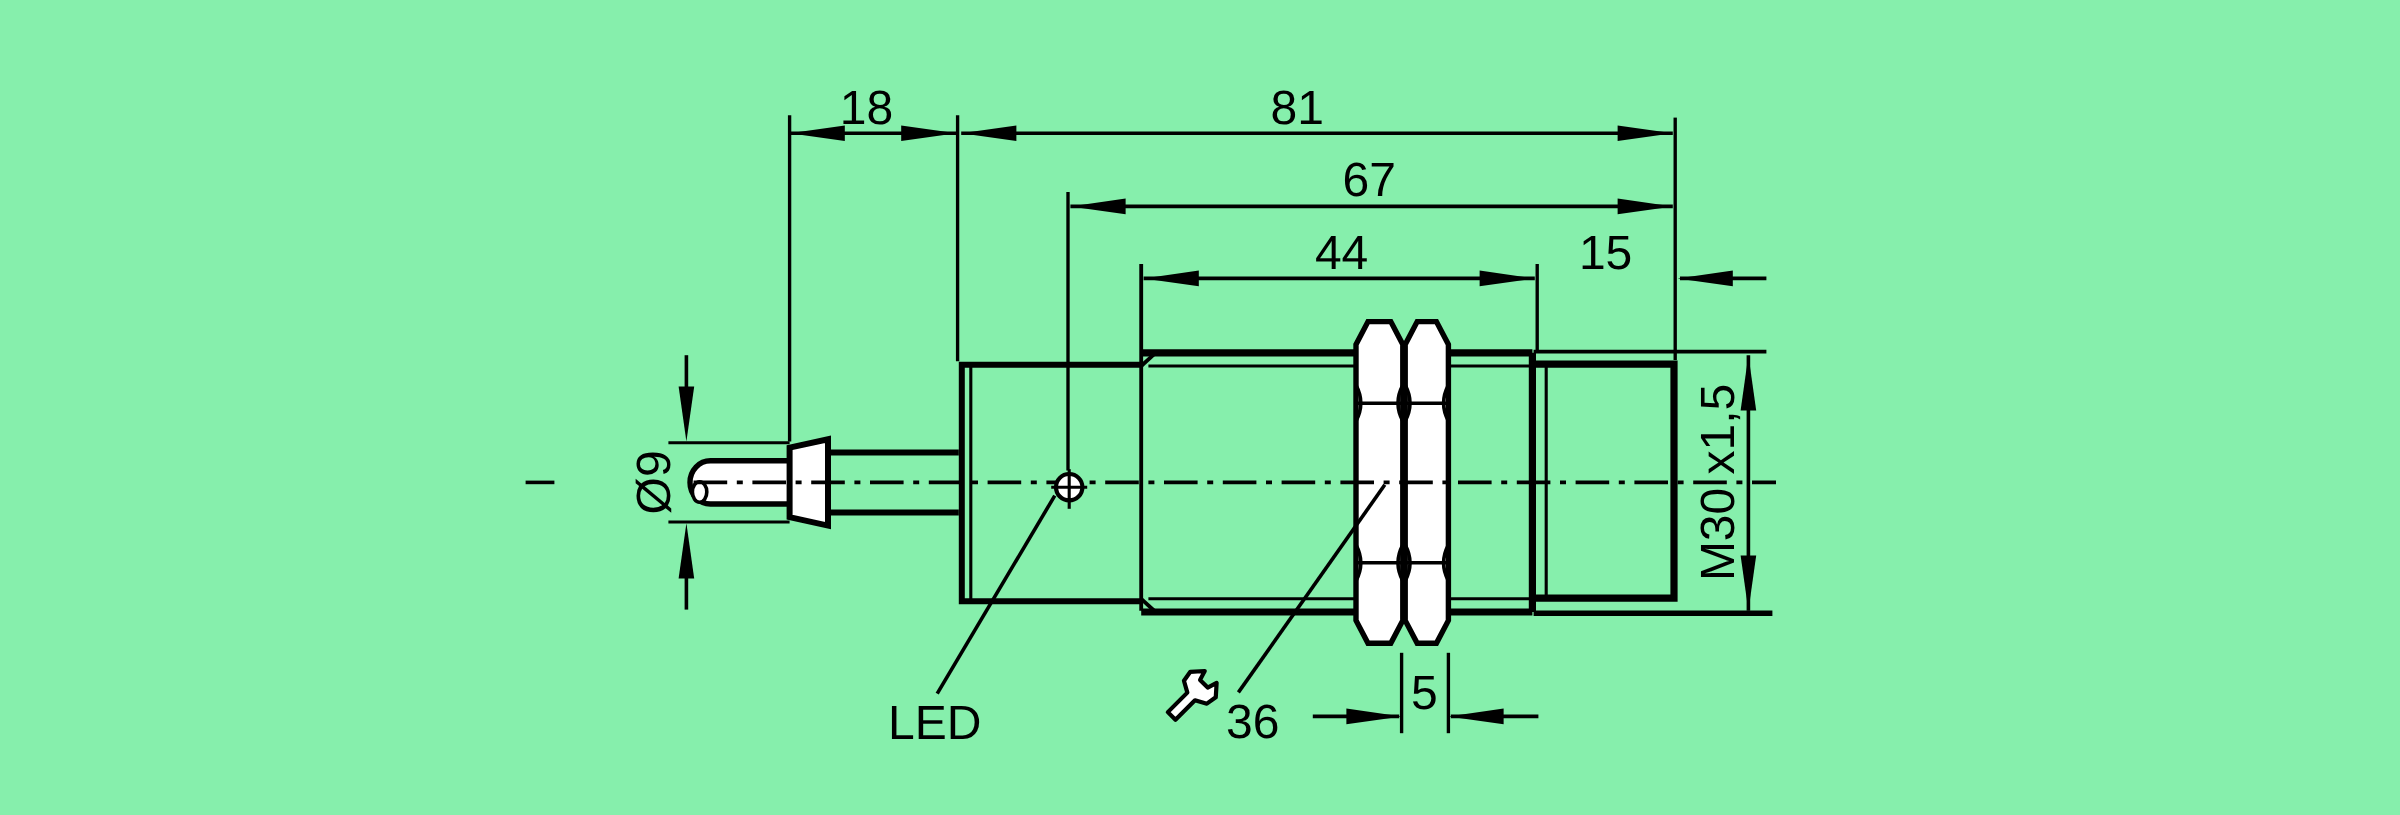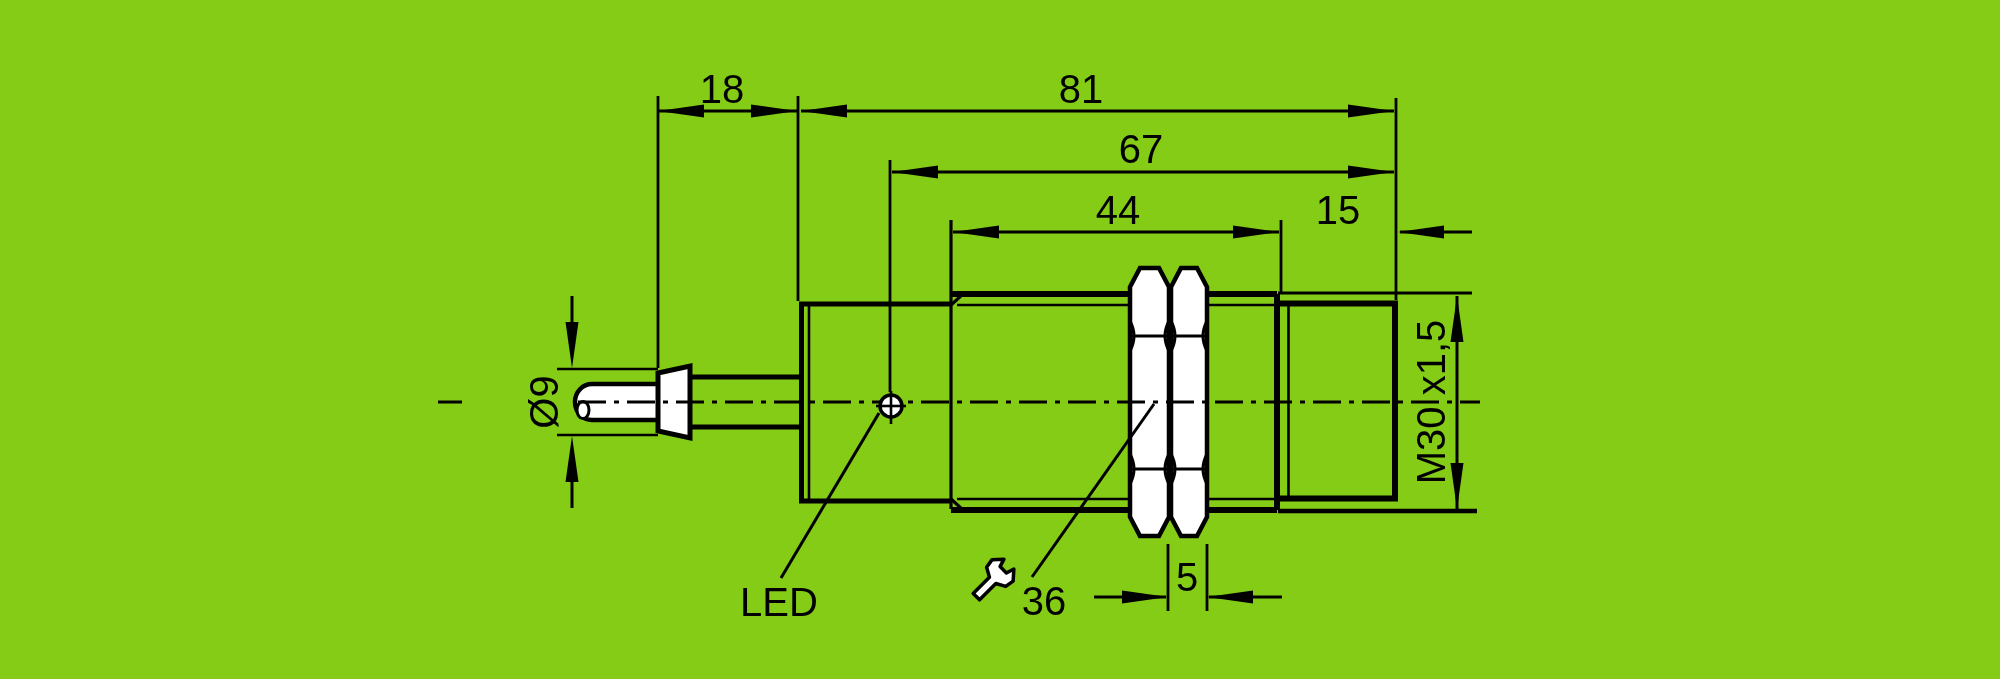--- a/index.html
+++ b/index.html
@@ -1,19 +1,19 @@
 <!DOCTYPE html>
 <html><head>
 <meta charset="utf-8">
 <style>
   html,body{margin:0;padding:0;background:#fff;}
   .canvas{
     position:relative;
     width:2000px;height:679px;
-    background:#84cc16;
+    background:#86efac;
     font-family:"Liberation Sans", sans-serif;
     overflow:hidden;
   }
   svg{display:block;}
   text{
     font-family:"Liberation Sans", sans-serif;
     font-size:40px;
     fill:#000000;
   }
 </style>

